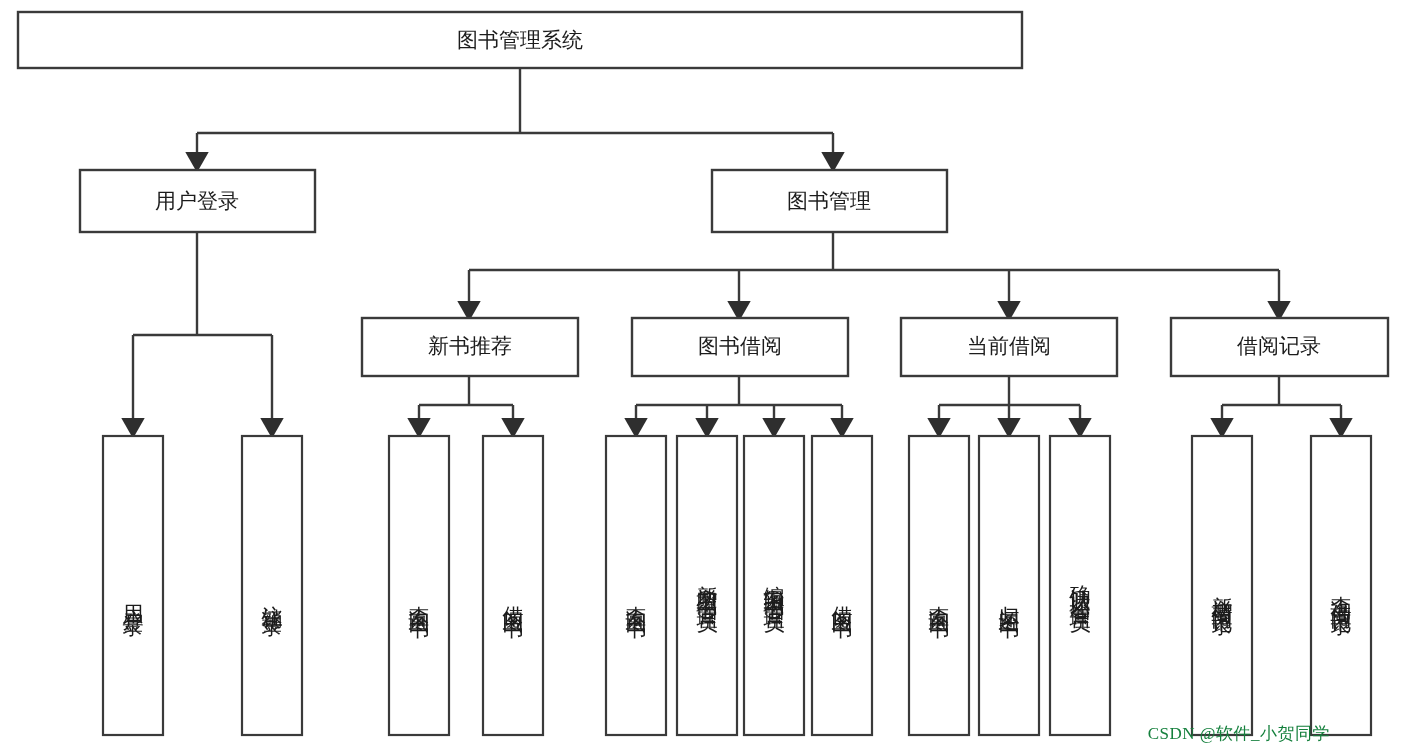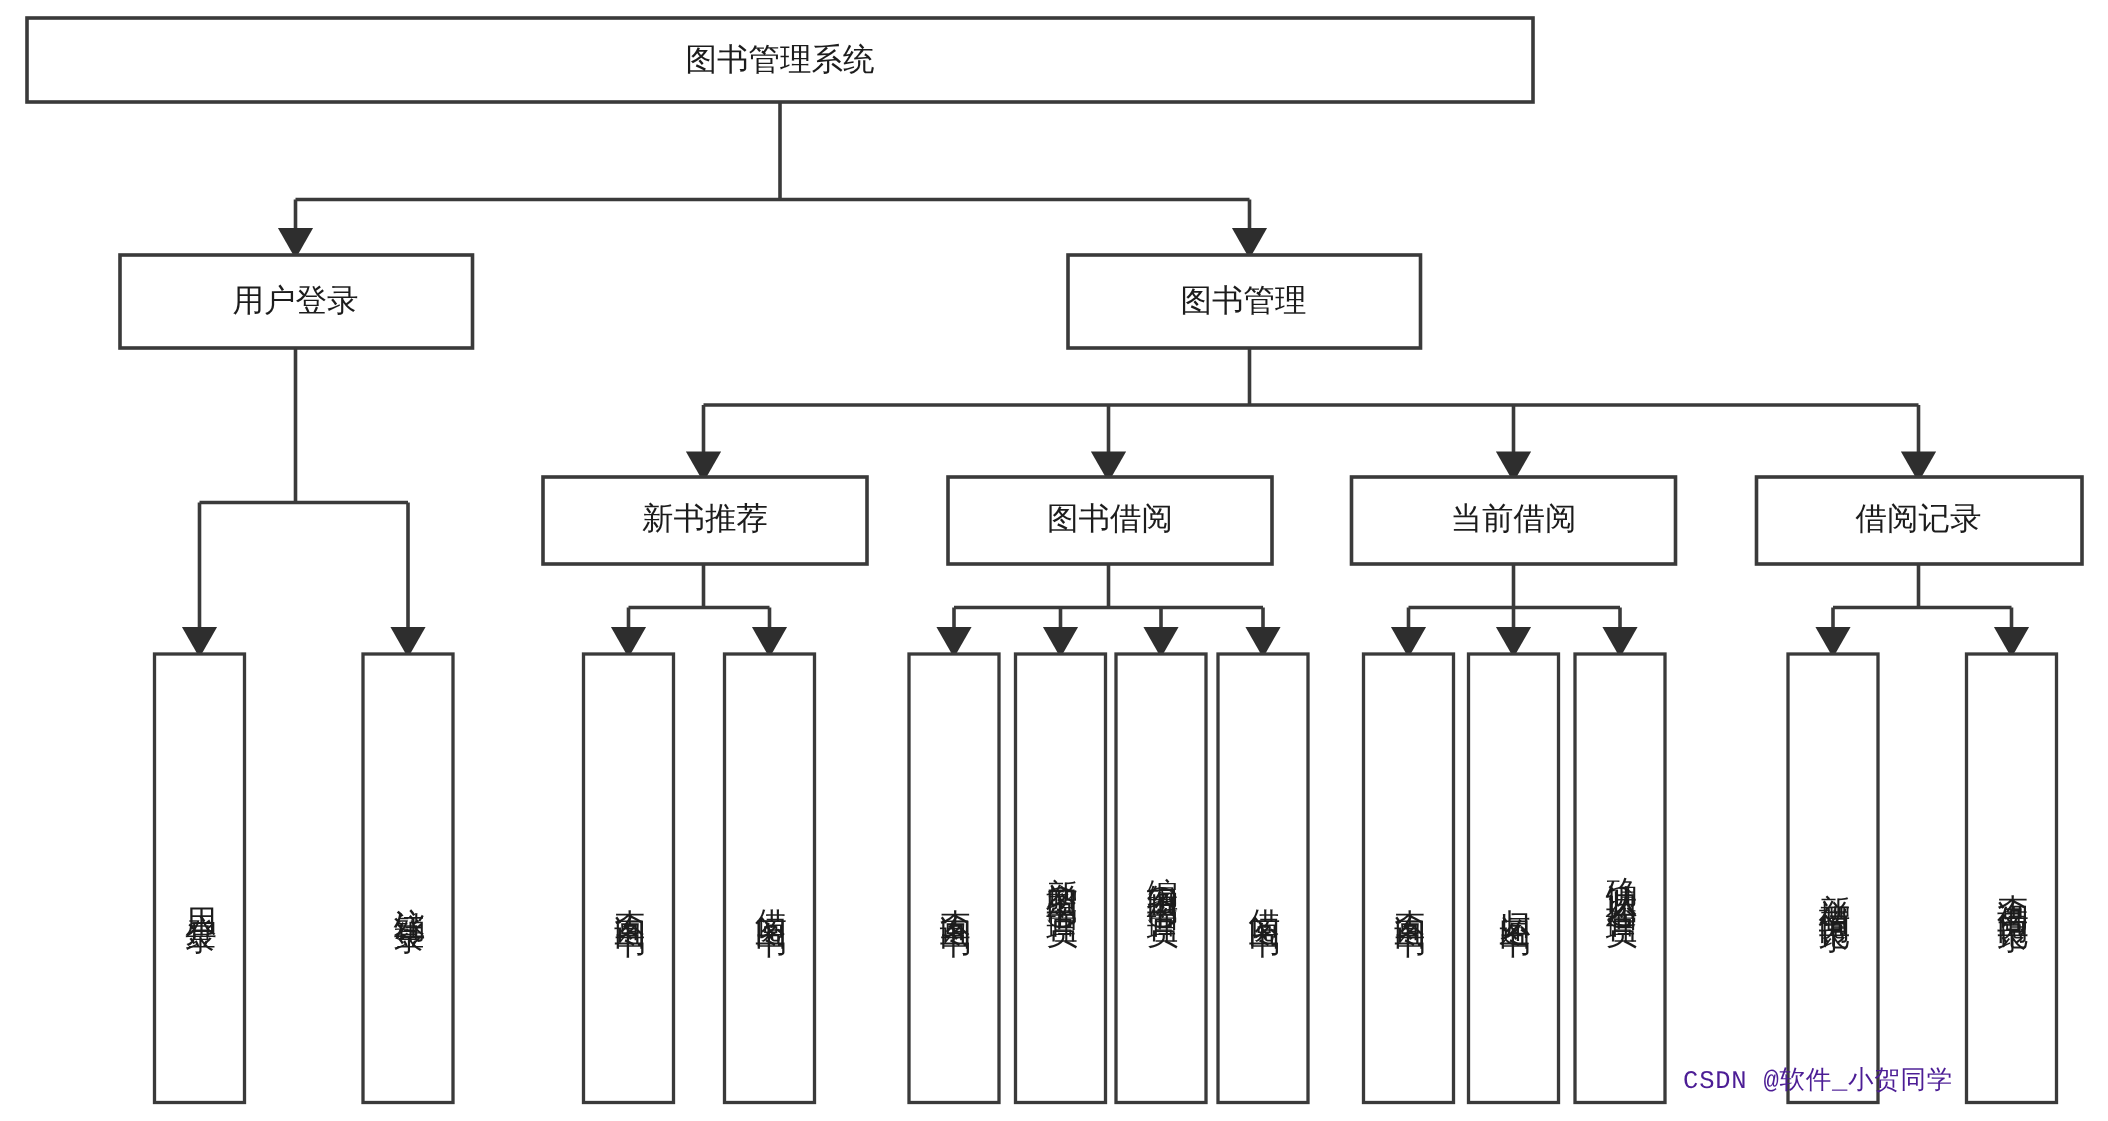--- a/index.html
+++ b/index.html
@@ -12,20 +12,21 @@
     height: 747px;
     font-family: "Liberation Sans", "DejaVu Sans", sans-serif;
     overflow: hidden;
     position: relative;
   }
   #diagram-root {
     position: relative;
     width: 1308px;
     height: 747px;
     background: #ffffff;
+    padding-left: 28px;
   }
   svg.canvas {
     position: absolute;
     left: 0;
     top: 0;
     width: 1405px;
     height: 747px;
     display: block;
   }
   .node-box {
@@ -47,24 +48,24 @@
   .label-h {
     font-family: "Liberation Sans", "DejaVu Sans", sans-serif;
     font-size: 21px;
     fill: #1c1c1c;
     text-anchor: middle;
     dominant-baseline: middle;
   }
   .watermark {
     position: absolute;
     right: 6px;
-    bottom: 16px;
-    font-family: Liberation Mono, monospace;
+    bottom: 2px;
+    font-family: Liberation Serif, serif;
     font-size: 17px;
-    color: #4c1d95;
+    color: #15803d;
     letter-spacing: 0.5px;
     white-space: nowrap;
     user-select: none;
   }
 </style>
 </head>
 <body>
 
 <div id="diagram-root">
 

